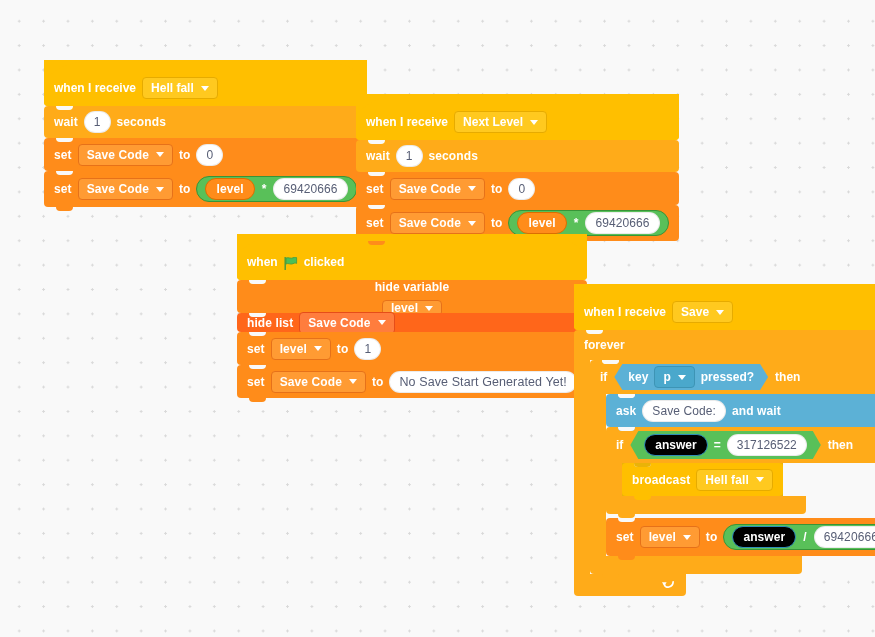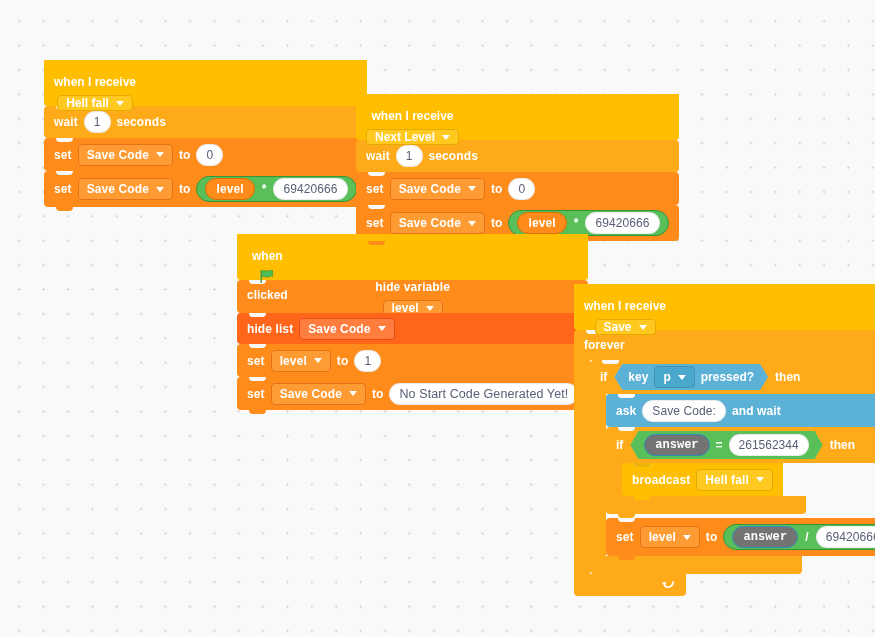--- a/index.html
+++ b/index.html
@@ -74,21 +74,21 @@
   }
   .hat::after {
     content: ""; position: absolute; left: 12px; bottom: -4px;
     width: 17px; height: 4px; border-radius: 0 0 4px 4px;
     background: inherit; z-index: 2;
   }
   .hat .hat-inner {
     position: relative; z-index: 4;
     display: flex; align-items: center; gap: 6px;
     height: 26px;
-    font-size: 12px; font-weight: bold; color: #fff; flex-direction: column;
+    font-size: 12px; font-weight: bold; color: #fff;
   }
 
   
   .dd {
     display: inline-flex; align-items: center; gap: 6px;
     height: 22px; padding: 0 8px;
     border-radius: 4px;
     font-size: 12px; font-weight: bold; color: #fff;
     border: 1px solid rgba(0,0,0,.15);
   }
@@ -111,21 +111,21 @@
     border: 1px solid rgba(0,0,0,.08);
   }
   .rep {
     display: inline-flex; align-items: center; justify-content: center;
     height: 22px; padding: 0 10px;
     border-radius: 999px;
     color: #fff; font-size: 12px; font-weight: bold;
     border: 1px solid rgba(0,0,0,.12);
   }
   .rep-variable { background: #ff8c1a; border-color: #db6e00; }
-  .rep-sensing  { background: #737373; border-color: #2e8eb8; font-family: Liberation Mono, monospace; }
+  .rep-sensing  { background: #000000; border-color: #2e8eb8; }
 
   
   .op {
     display: inline-flex; align-items: center; gap: 7px;
     height: 26px; padding: 0 8px;
     background: #59c059; border-radius: 999px;
     border: 1px solid #389438;
     color: #fff; font-size: 12px; font-weight: bold;
   }
   
@@ -294,21 +294,21 @@
     </div>
 
     <div class="blk stack c-variable" style="height:33px;flex-direction:column;">
       <span>hide variable</span>
       <span class="dd dd-variable">
         <span>level</span>
         <i class="arrow"></i>
       </span>
     </div>
 
-    <div class="blk stack c-list" style="height:31px;">
+    <div class="blk stack c-list" style="height:19px;">
       <span>hide list</span>
       <span class="dd dd-list">
         <span>Save Code</span>
         <i class="arrow"></i>
       </span>
     </div>
 
     <div class="blk stack c-variable" style="height:33px;">
       <span>set</span>
       <span class="dd dd-variable">
@@ -319,21 +319,21 @@
       <span class="oval">1</span>
     </div>
 
     <div class="blk stack c-variable" style="height:33px;">
       <span>set</span>
       <span class="dd dd-variable">
         <span>Save Code</span>
         <i class="arrow"></i>
       </span>
       <span>to</span>
-      <span class="oval" style="font-size:12.5px;">No Start Code Generated Yet!</span>
+      <span class="oval" style="font-size:12.5px;">No Save Start Generated Yet!</span>
     </div>
   </div>
 
   <div class="script" style="left:574px; top:284px;">
 
     <div class="hat c-events">
       <div class="hatcap"></div>
       <div class="hatbody"></div>
       <div class="hat-inner">
         <span>when I receive</span>
@@ -376,21 +376,21 @@
                   <span class="oval">Save Code:</span>
                   <span>and wait</span>
                 </div>
 
                 <div class="cblock">
                   <div class="c-head c-control" style="height:36px;">
                     <span>if</span>
                     <span class="bool bool-operator" style="height:28px;">
                       <span class="rep rep-sensing">answer</span>
                       <span>=</span>
-                      <span class="oval">261562344</span>
+                      <span class="oval">317126522</span>
                     </span>
                     <span>then</span>
                   </div>
 
                   <div class="c-body">
                     <div class="c-spine c-control"></div>
                     <div class="c-slot c-control" style="background:#eab308;">
                       <div class="blk stack c-events" style="height:33px;">
                         <span>broadcast</span>
                         <span class="dd dd-events">

